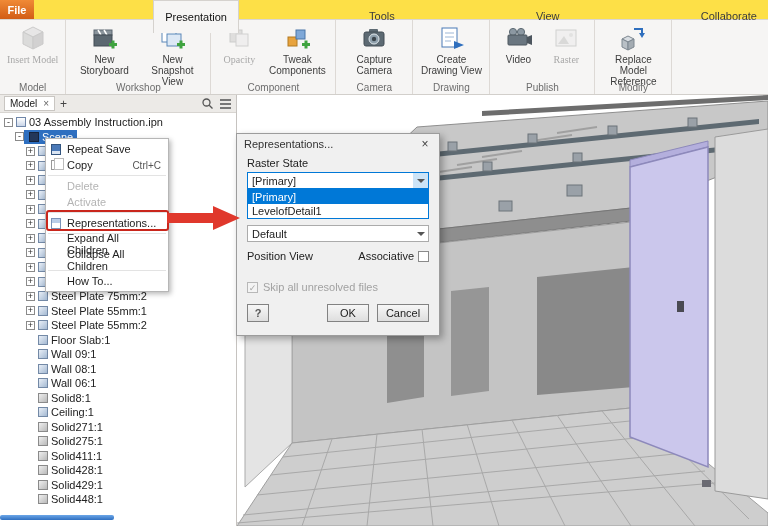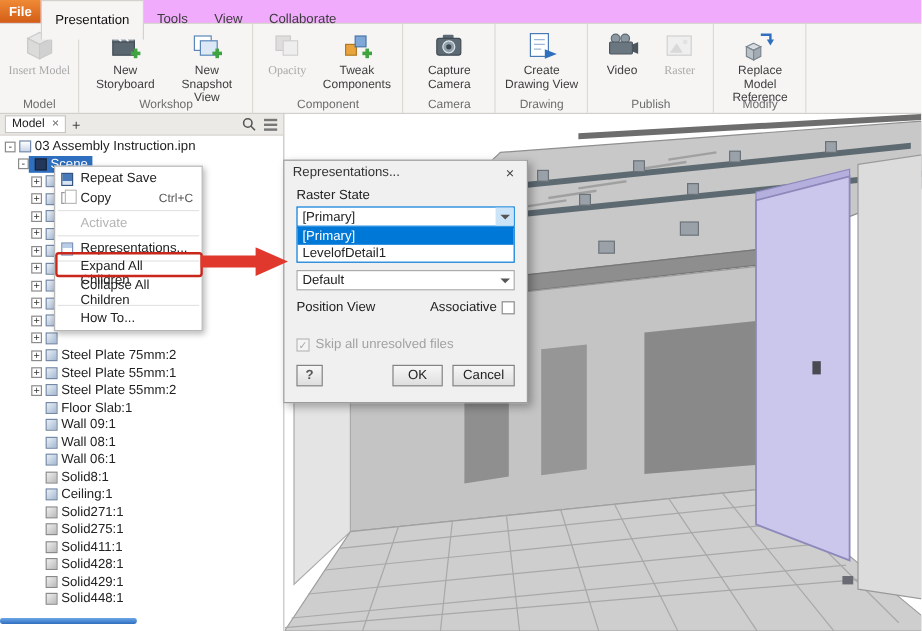--- a/index.html
+++ b/index.html
@@ -1,20 +1,20 @@
 <!DOCTYPE html>
 <html><head>
 <meta charset="utf-8">
 <style>
   * { margin:0; padding:0; box-sizing:border-box; }
   html,body { width:768px; height:526px; overflow:hidden; }
   body { position:relative; font-family:"Liberation Sans",sans-serif; background:#fff; color:#222; }
 
   
-  .titlebar { position:absolute; left:0; top:0; width:768px; height:20px; background:#f0abfc; border-bottom:1px solid #d9d6d2; display:flex; align-items:stretch; z-index:5;}
+  .titlebar { position:absolute; left:0; top:0; width:768px; height:20px; background:#fde047; border-bottom:1px solid #d9d6d2; display:flex; align-items:stretch; z-index:5;justify-content:space-between;}
   .file-btn { width:34px; background:linear-gradient(#f08a36,#d25d16); color:#fff; font-size:11px; font-weight:bold; display:flex; align-items:center; justify-content:center; cursor:pointer;}
   .tab { font-size:11px; color:#3c3c3c; padding:16px 11px; display:flex; align-items:center; cursor:pointer;}
   .tab.active { background:#f6f5f4; border:1px solid #d5d2ce; border-bottom:none; color:#111; margin-bottom:-1px;}
 
   
   .ribbon { position:absolute; left:0; top:20px; width:768px; height:75px; background:#f6f5f4; border-bottom:1px solid #d2cfcb; display:flex; z-index:4;}
   .rgroup { position:relative; border-right:1px solid #ddd9d5; padding:3px 5px 13px; display:flex; gap:2px; align-items:flex-start;}
   .rgroup-label { position:absolute; left:0; right:0; bottom:1px; text-align:center; font-size:10px; color:#6d6d6d;}
   .rbtn { min-width:46px; max-width:66px; display:flex; flex-direction:column; align-items:center; font-size:10px; line-height:11px; color:#3d3d3d; text-align:center; cursor:pointer; padding:0 2px;}
   .rbtn .ricon { width:28px; height:28px; margin:1px 0 2px; flex:none;}
@@ -447,20 +447,24 @@
     <span class="ml">Repeat Save</span>
   </div>
   <div class="mi">
     <span class="micon copy"></span>
     <span class="ml">Copy</span>
     <span class="msc">Ctrl+C</span>
   </div>
   <div class="msep"></div>
   <div class="mi disabled">
     <span class="gutter"></span>
+    <span class="ml">Delete</span>
+  </div>
+  <div class="mi disabled">
+    <span class="gutter"></span>
     <span class="ml">Activate</span>
   </div>
   <div class="msep"></div>
   <div class="mi">
     <span class="micon repr"></span>
     <span class="ml">Representations...</span>
   </div>
   <div class="msep"></div>
   <div class="mi">
     <span class="gutter"></span>

